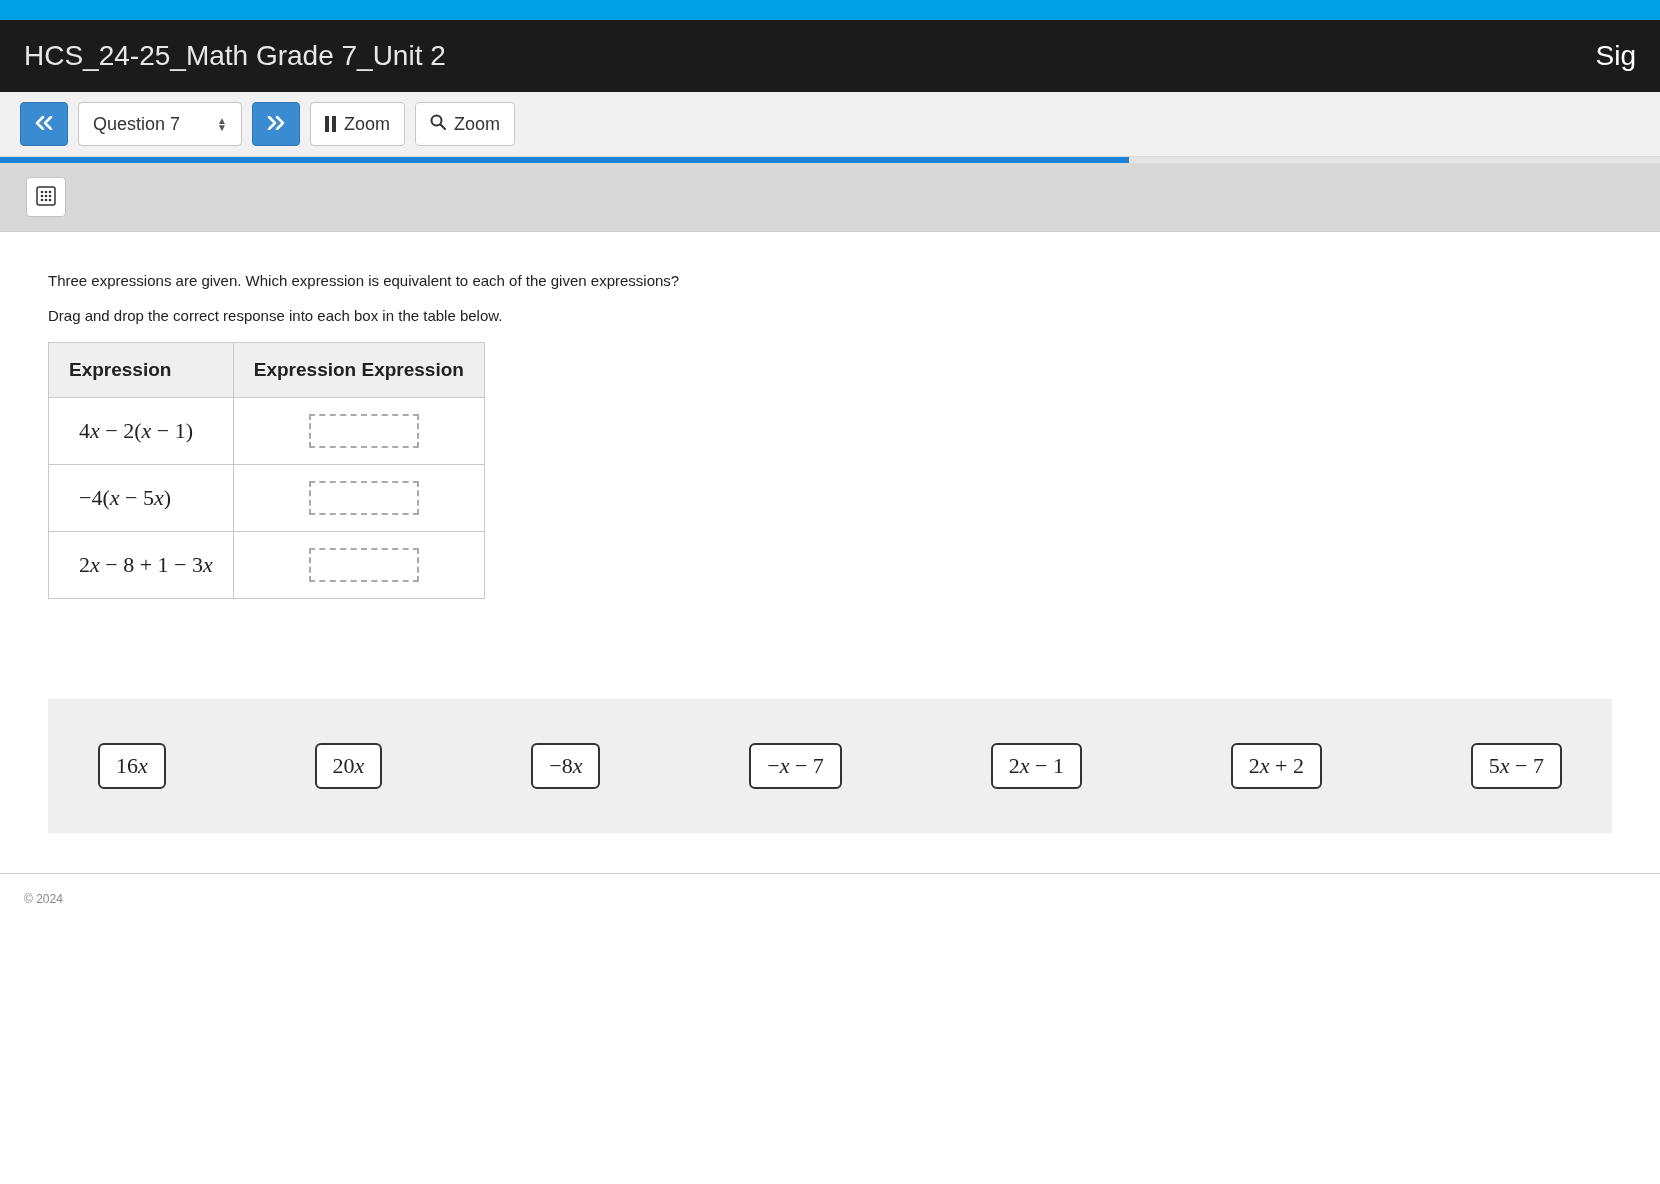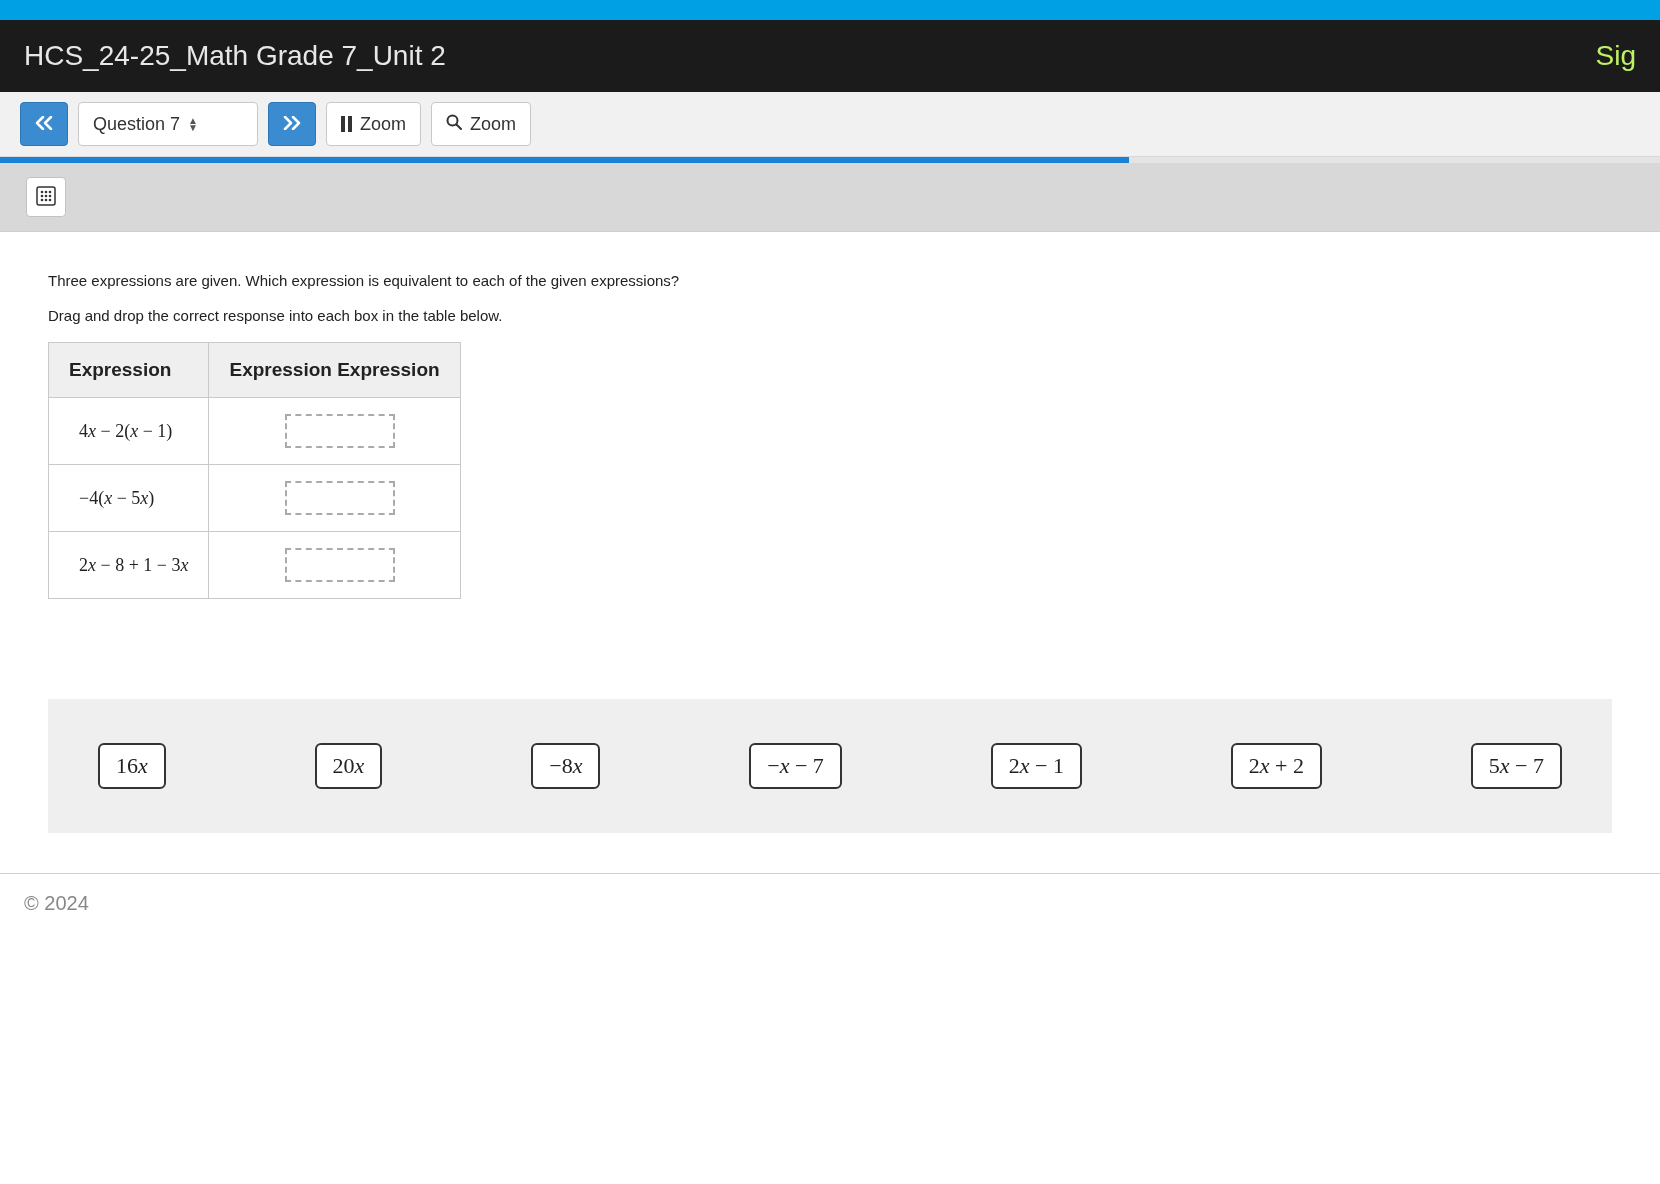--- a/index.html
+++ b/index.html
@@ -14,42 +14,42 @@
     background: #f1f1f1; border-bottom: 1px solid #d8d8d8;
     padding: 10px 20px; display: flex; gap: 10px; align-items: center;
   }
   .tb-btn {
     background: #fff; border: 1px solid #c8c8c8; border-radius: 4px;
     height: 44px; padding: 0 14px; display: inline-flex; align-items: center; gap: 8px;
     font-size: 18px; cursor: pointer; color: #333;
   }
   .tb-btn.primary { background: #3a8bcf; border-color: #2d76b3; color: #fff; }
   .tb-btn.question {
-    width: 180px; position: relative;
+    width: 164px; justify-content: space-between; position: relative;
   }
   .updown { display: inline-flex; flex-direction: column; line-height: 7px; font-size: 10px; color: #555; }
 
   .progress { height: 6px; background: #e4e4e4; position: relative; }
   .progress-inner { position: absolute; left: 0; top: 0; bottom: 0; background: #1a82d6; }
 
   .tool-row { background: #d8d8d8; border-bottom: 1px solid #cfcfcf; padding: 14px 26px; }
   .sq-btn {
     width: 40px; height: 40px; background: #fff; border: 1px solid #c2c2c2; border-radius: 4px;
     display: inline-flex; align-items: center; justify-content: center; cursor: pointer;
   }
 
   .content { padding: 40px 48px 40px 48px; border-bottom: 1px solid #cfcfcf;}
   .prompt-line { margin-bottom: 18px; font-size: 15px; }
 
   .expr-table { border-collapse: collapse; margin-top: 10px; }
   .expr-table th, .expr-table td {
     border: 1px solid #c9c9c9; padding: 16px 20px; text-align: left; vertical-align: middle;
   }
   .expr-table th { background: #efefef; font-weight: bold; font-size: 19px; }
-  .expr-table td { font-family: 'Times New Roman', serif; font-style: italic; font-size: 18px; padding-left: 30px; }
+  .expr-table td { font-family: 'Times New Roman', serif; font-style: italic; font-size: 22px; padding-left: 30px; }
   .expr-table td .n { font-style: normal; }
 
   .dropzone {
     display: inline-block; border: 2px dashed #aaa; width: 110px; height: 34px; vertical-align: middle;
   }
 
   .choice-area {
     background: #efefef; padding: 44px 50px; margin-top: 100px;
     display: flex; justify-content: space-between; gap: 14px; flex-wrap: wrap;
   }
@@ -57,30 +57,30 @@
     background: #fff; border: 2px solid #333; border-radius: 6px;
     padding: 8px 16px; font-family: 'Times New Roman', serif; font-style: italic; font-size: 22px;
     cursor: grab;
   }
   .choice .n { font-style: normal; }
 
   .chev { font-weight: bold; }
   .pause-icon { display: inline-flex; gap: 3px; }
   .pause-icon span { width: 4px; height: 16px; background: #333; display: inline-block; }
   
-  .footer-area { padding:18px 24px; color:#888; font-size:20px;}
+  .footer-area { padding:18px 24px; color:#888; font-size:12px;}
 </style>
 </head>
 <body>
 
 <div class="top-bar"></div>
 
 <div class="title-bar">
   <span>HCS_24-25_Math Grade 7_Unit 2</span>
-  <span style="color:#bef264;">Sig</span>
+  <span style="color:#ffffff;">Sig</span>
 </div>
 
 <div class="toolbar">
   <button class="tb-btn primary">
     <span class="chev">
       <svg width="18" height="14" viewBox="0 0 18 14">
           <path d="M8 1 L2 7 L8 13 M16 1 L10 7 L16 13" stroke="white" stroke-width="2.5" fill="none" stroke-linecap="round" stroke-linejoin="round"></path>
         </svg>
     </span>
   </button>

